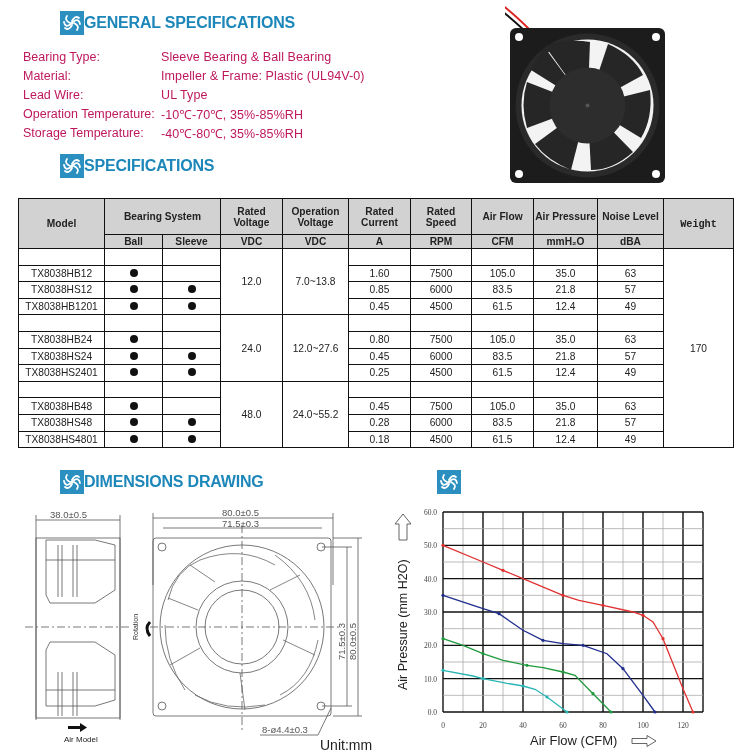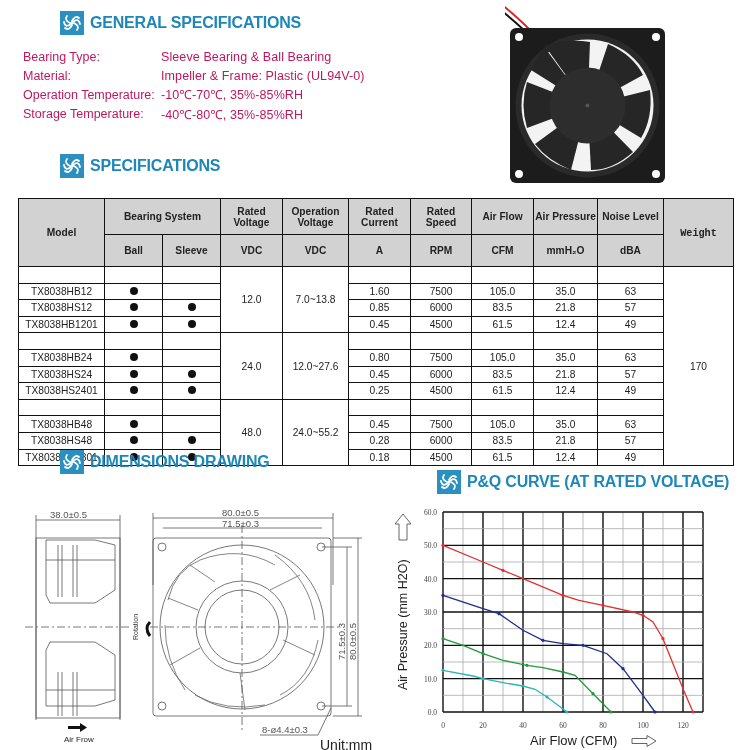--- a/index.html
+++ b/index.html
@@ -1,34 +1,34 @@
 <!DOCTYPE html>
 <html><head>
 <meta charset="utf-8">
 <style>
   * { box-sizing: border-box; margin: 0; padding: 0; }
   html, body { width: 750px; height: 750px; background: #ffffff; overflow: hidden; }
   body { position: relative; font-family: "Liberation Sans", sans-serif; color: #222; }
 
-  .section-head { position: absolute; display: flex; align-items: center; gap: 6px; padding-left: 40px; }
+  .section-head { position: absolute; display: flex; align-items: center; gap: 0; padding-left: 40px; }
   .logo-box { width: 24px; height: 24px; background: #2b8fc0; display: flex; align-items: center; justify-content: center; }
   .section-title { color: #1d87ba; font-weight: bold; font-size: 16px; letter-spacing: -0.2px; }
 
   .gen-table { position: absolute; left: 23px; top: 47px; font-size: 12.5px; color: #be185d; }
   .gen-row { display: flex; height: 19.2px; align-items: center; }
   .gen-label { width: 138px; }
   .gen-value { letter-spacing: 0.1px; }
 
   .fan-photo { position: absolute; left: 505px; top: 0px; width: 210px; height: 190px; }
 
   .spec-table { position: absolute; left: 18px; top: 198px; border-collapse: collapse; font-size: 10.2px; table-layout: fixed; }
   .spec-table th, .spec-table td { border: 1.6px solid #111; text-align: center; padding: 0; }
   .spec-table th { background: #d2d2d2; font-weight: bold; color: #222; }
   .spec-table thead tr.r1 th { height: 36px; }
-  .spec-table thead tr.r2 th { height: 32px; }
+  .spec-table thead tr.r2 th { height: 14px; }
   .spec-table tbody td { height: 16.6px; color: #222; }
   .dot { display: inline-block; width: 8px; height: 8px; background: #111; border-radius: 50%; }
   .weight { font-weight: normal; }
 
   .drawing { position: absolute; left: 20px; top: 500px; width: 360px; height: 250px; }
   .unit-label { position: absolute; left: 320px; top: 737px; font-size: 14px; color: #222; }
   .airfrow-label { position: absolute; left: 64px; top: 735px; font-size: 8px; color: #222; }
 
   .chart { position: absolute; left: 395px; top: 500px; width: 355px; height: 250px; }
   .ylabel { position: absolute; left: 393px; top: 510px; width: 20px; height: 200px; }
@@ -55,20 +55,24 @@
 </div>
 
 <div class="gen-table">
   <div class="gen-row">
       <span class="gen-label">Bearing Type:</span>
       <span class="gen-value">Sleeve Bearing &amp; Ball  Bearing</span>
     </div>
   <div class="gen-row">
       <span class="gen-label">Material:</span>
       <span class="gen-value">Impeller &amp; Frame: Plastic (UL94V-0)</span>
+    </div>
+  <div class="gen-row">
+      <span class="gen-label">Lead  Wire:</span>
+      <span class="gen-value">UL Type</span>
     </div>
   <div class="gen-row">
       <span class="gen-label">Operation Temperature:</span>
       <span class="gen-value">-10℃-70℃, 35%-85%RH</span>
     </div>
   <div class="gen-row">
       <span class="gen-label">Storage Temperature:</span>
       <span class="gen-value">-40℃-80℃, 35%-85%RH</span>
     </div>
 </div>
@@ -278,21 +282,21 @@
         <td><span class="dot"></span></td>
         <td>0.18</td>
         <td>4500</td>
         <td>61.5</td>
         <td>12.4</td>
         <td>49</td>
       </tr>
     </tbody>
 </table>
 
-<div class="section-head" style="left:20px; top:450px;">
+<div class="section-head" style="left:20px; top:470px;">
   <div class="logo-box">
     <svg width="20" height="20" viewBox="-10 -10 20 20">
         <g fill="none" stroke="#fff" stroke-width="1.8" stroke-linecap="round">
       <path d="M0,-2 Q3,-8 7,-5"></path>
           <path d="M2,0 Q8,3 5,7"></path>
           <path d="M0,2 Q-3,8 -7,5"></path>
           <path d="M-2,0 Q-8,-3 -5,-7"></path>
       <path d="M1.5,-1.5 Q7,-5 8,1"></path>
           <path d="M-1.5,1.5 Q-7,5 -8,-1"></path>
         </g>
@@ -367,38 +371,37 @@
     <text transform="translate(345,660) rotate(-90)">71.5±0.3</text>
     <text transform="translate(356,660) rotate(-90)">80.0±0.5</text>
   </g>
   <text transform="translate(138,640) rotate(-90)" font-size="7" fill="#333">Rotation</text>
   <path d="M150,622 Q144,628 150,636" stroke="#111" stroke-width="3" fill="none"></path>
   <g>
       <rect x="68" y="726" width="12" height="3" fill="#111"></rect>
       <path d="M80,723 L87,727.5 L80,732 Z" fill="#111"></path>
     </g>
 </svg>
-<div class="airfrow-label">Air Frow</div>
+<div class="airfrow-label">Air Model</div>
 <div class="unit-label">Unit:mm</div>
 
 <div class="section-head" style="left:397px; top:470px;">
   <div class="logo-box">
     <svg width="20" height="20" viewBox="-10 -10 20 20">
         <g fill="none" stroke="#fff" stroke-width="1.8" stroke-linecap="round">
       <path d="M0,-2 Q3,-8 7,-5"></path>
           <path d="M2,0 Q8,3 5,7"></path>
           <path d="M0,2 Q-3,8 -7,5"></path>
           <path d="M-2,0 Q-8,-3 -5,-7"></path>
       <path d="M1.5,-1.5 Q7,-5 8,1"></path>
           <path d="M-1.5,1.5 Q-7,5 -8,-1"></path>
         </g>
         <circle r="1.6" fill="#fff"></circle>
       </svg>
   </div>
-  <span class="section-title">P&amp;Q CURVE (AT RATED VOLTAGE)</span>
 </div>
 
 <svg class="chart" id="pq-chart" viewBox="395 500 355 250">
     <line x1="443" y1="512" x2="443" y2="712" stroke="#111" stroke-width="1.4"></line>
     <line x1="463" y1="512" x2="463" y2="712" stroke="#aaa" stroke-width="0.8"></line>
     <line x1="483" y1="512" x2="483" y2="712" stroke="#111" stroke-width="1.4"></line>
     <line x1="503" y1="512" x2="503" y2="712" stroke="#aaa" stroke-width="0.8"></line>
     <line x1="523" y1="512" x2="523" y2="712" stroke="#111" stroke-width="1.4"></line>
     <line x1="543" y1="512" x2="543" y2="712" stroke="#aaa" stroke-width="0.8"></line>
     <line x1="563" y1="512" x2="563" y2="712" stroke="#111" stroke-width="1.4"></line>

